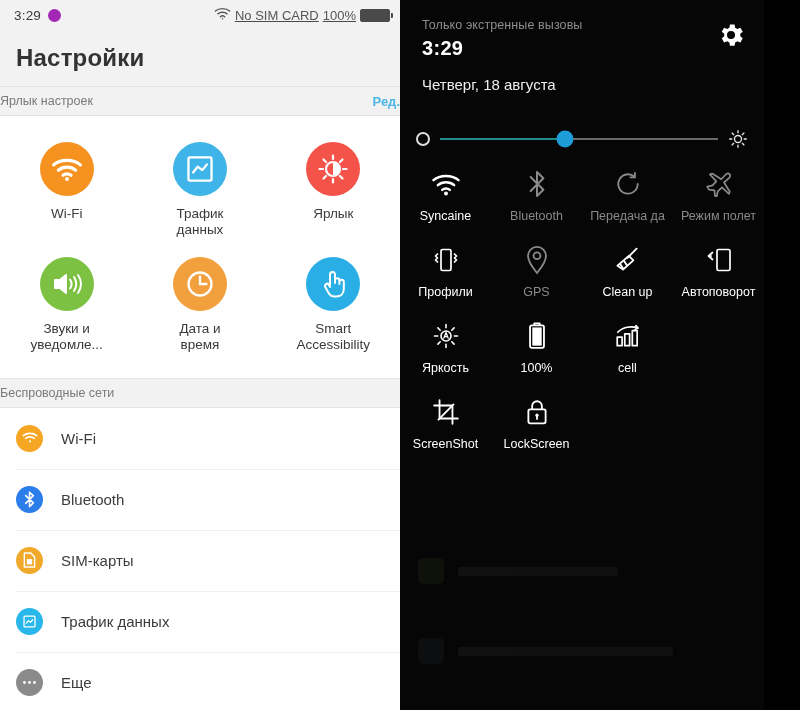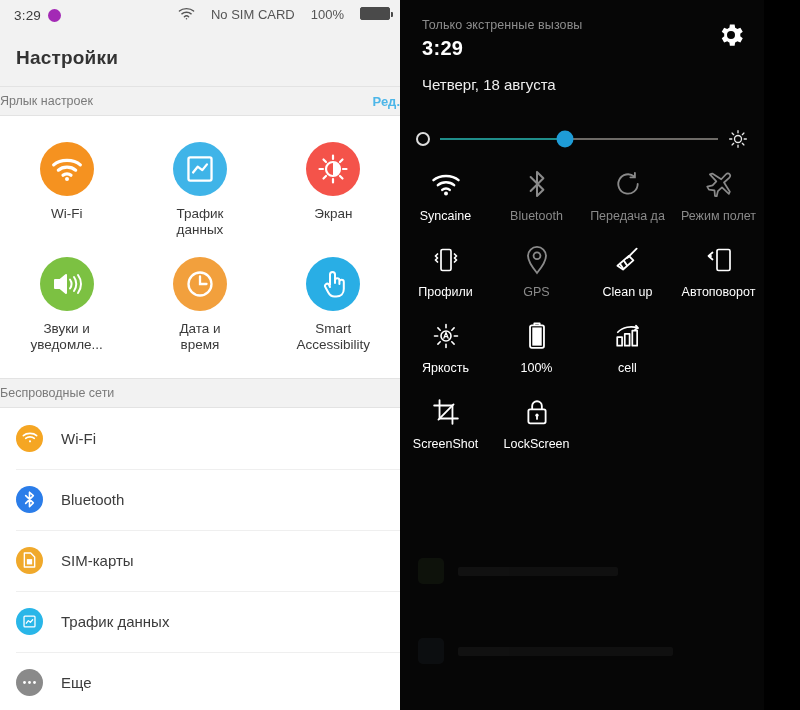--- a/index.html
+++ b/index.html
@@ -12,33 +12,33 @@
 
   
   .settings { width: 400px; height: 710px; background: #fafafa; position: relative; overflow: hidden; }
 
   .statusbar {
     height: 30px; background: #f2f2f2; display: flex; align-items: center;
     padding: 0 10px 0 14px; color: #4a4a4a; font-size: 13px;
   }
   .sb-time { font-size: 13.5px; color: #3c3c3c; letter-spacing: .2px; }
   .sb-dot { width: 13px; height: 13px; border-radius: 50%; background: #a329b5; margin-left: 7px; }
-  .sb-right { margin-left: auto; display: flex; gap: 16px; }
+  .sb-right { margin-left: auto; display: flex; align-items: center; gap: 4px; text-decoration: underline; }
   .sb-text { font-size: 13px; color: #555; }
   .sb-batt {
     width: 30px; height: 13px; border: 1.6px solid #4a4a4a; border-radius: 2px;
     position: relative; background: #4a4a4a;
   }
   .sb-batt::after {
     content: ""; position: absolute; right: -4px; top: 3.5px;
     width: 2.5px; height: 5px; background: #4a4a4a; border-radius: 0 1px 1px 0;
   }
 
   .title-bar { height: 56px; background: #f2f2f2; display: flex; align-items: center; padding: 0 16px; }
-  .title-bar h1 { font-size: 19px; font-weight: bold; color: #333; letter-spacing: .2px; }
+  .title-bar h1 { font-size: 24px; font-weight: bold; color: #333; letter-spacing: .2px; }
 
   .sec-head {
     height: 30px; background: #f2f2f2; display: flex; align-items: center;
     padding: 0 0; border-top: 1px solid #e3e3e3; border-bottom: 1px solid #e3e3e3;
   }
   .sec-head .lbl { font-size: 12.5px; color: #7a7a7a; }
   .sec-head .act { margin-left: auto; font-size: 13px; color: #4db6e8; font-weight: bold; }
 
   .grid { background: #fff; padding: 18px 0 14px; display: grid; grid-template-columns: repeat(3,1fr); }
   .gcell { display: flex; flex-direction: column; align-items: center; padding: 8px 4px 10px; }
@@ -148,21 +148,21 @@
       </div>
 
       <div class="gcell">
         <div class="gicon" style="background:#F4534A">
           <svg width="32" height="32" viewBox="0 0 32 32" fill="none" stroke="#fff" stroke-width="2.2" stroke-linecap="round">
             <path d="M16 9 a7 7 0 0 1 0 14 z" fill="#fff" stroke="none"></path>
             <circle cx="16" cy="16" r="7"></circle>
             <path d="M16 2.5v3.5M16 26v3.5M2.5 16h3.5M26 16h3.5M6.5 6.5l2.5 2.5M23 23l2.5 2.5M25.5 6.5L23 9M9 23l-2.5 2.5"></path>
           </svg>
         </div>
-        <div class="glabel">Экран</div>
+        <div class="glabel">Ярлык</div>
       </div>
 
       <div class="gcell">
         <div class="gicon" style="background:#7CC142">
           <svg width="32" height="28" viewBox="0 0 32 28" fill="none" stroke="#fff" stroke-width="2" stroke-linecap="round">
             <path d="M4 10h5l6-5v18l-6-5H4z" fill="#fff" stroke="#fff" stroke-linejoin="round"></path>
             <path d="M19 9.5c1.8 2.6 1.8 6.4 0 9M23 7c3 4 3 10 0 14M27 5c4 5.5 4 12.5 0 18"></path>
           </svg>
         </div>
         <div class="glabel" style="white-space:pre-line">Звуки и

